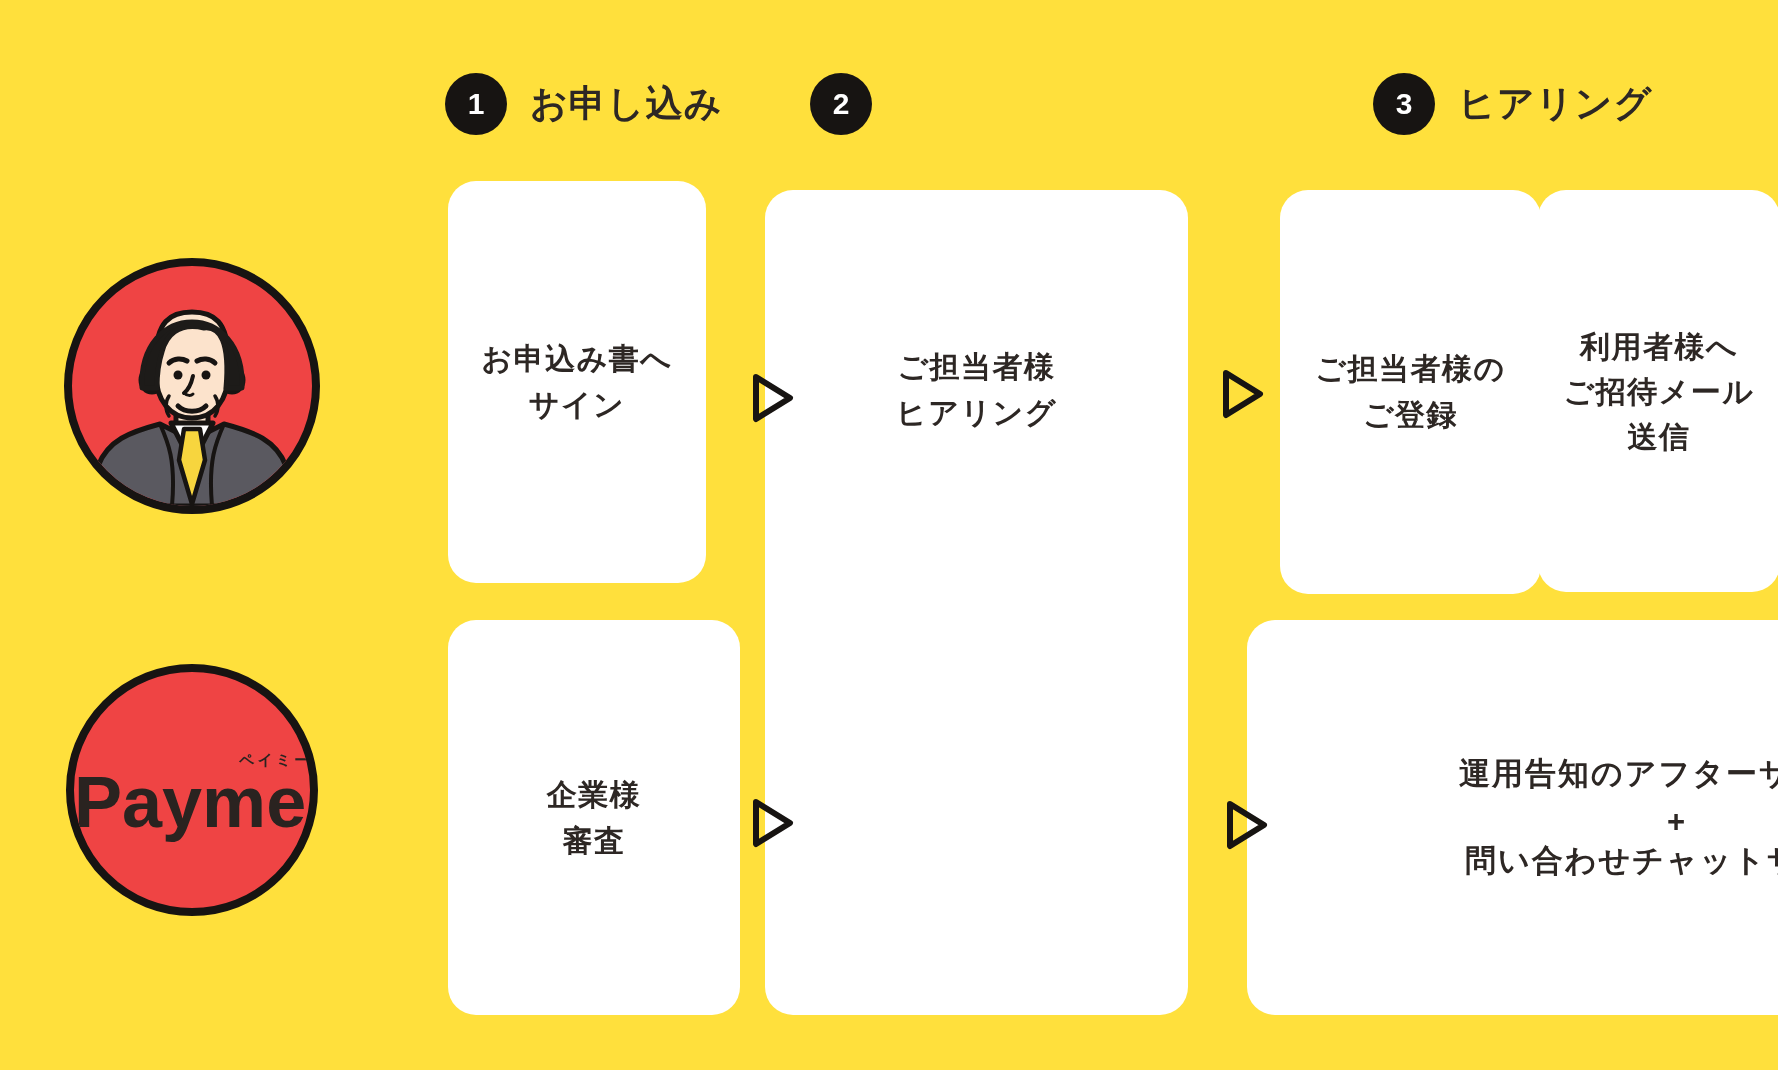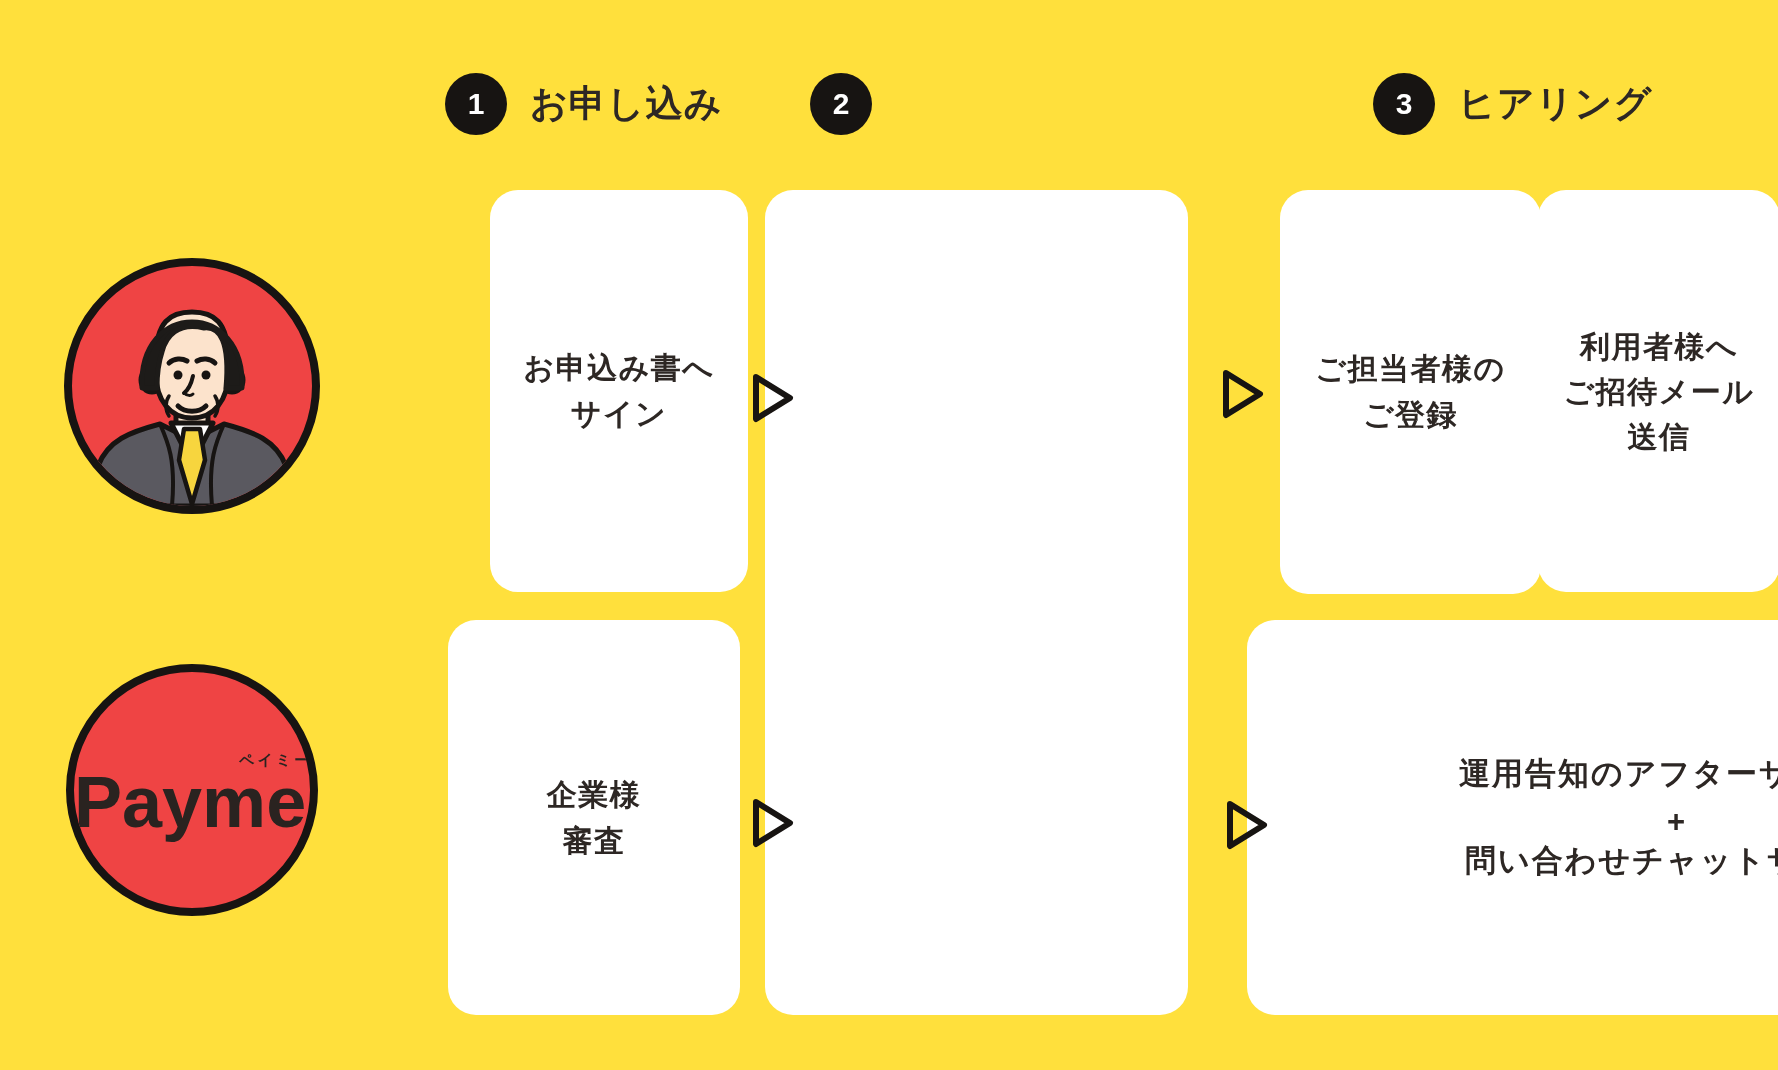--- a/index.html
+++ b/index.html
@@ -112,31 +112,33 @@
   </svg>
 </div>
 
 <div class="avatar" style="left:66px;top:664px;width:252px;height:252px;">
   <div class="payme-mark">
     <span>Payme</span>
     <span class="payme-furi">ペイミー</span>
   </div>
 </div>
 
-<div class="card" style="left:448px;top:190px;width:258px;height:402px;margin-left:42px;">
+<div class="card" style="left:448px;top:181px;width:258px;height:402px;">
   <div class="card-text">お申込み書へ
 サイン</div>
 </div>
 
 <div class="card" style="left:448px;top:620px;width:292px;height:395px;">
   <div class="card-text">企業様
 審査</div>
 </div>
 
 <div class="card" style="left:765px;top:190px;width:423px;height:825px;">
+  <div class="c2-block c2-top">ご担当者様
+ヒアリング</div>
 </div>
 
 <div class="card" style="left:1247px;top:190px;width:261px;height:404px;margin-left:33px;">
   <div class="card-text">ご担当者様の
 ご登録</div>
 </div>
 
 <div class="card" style="left:1538px;top:190px;width:242px;height:402px;">
   <div class="card-text" style="line-height:45px;">利用者様へ
 ご招待メール

